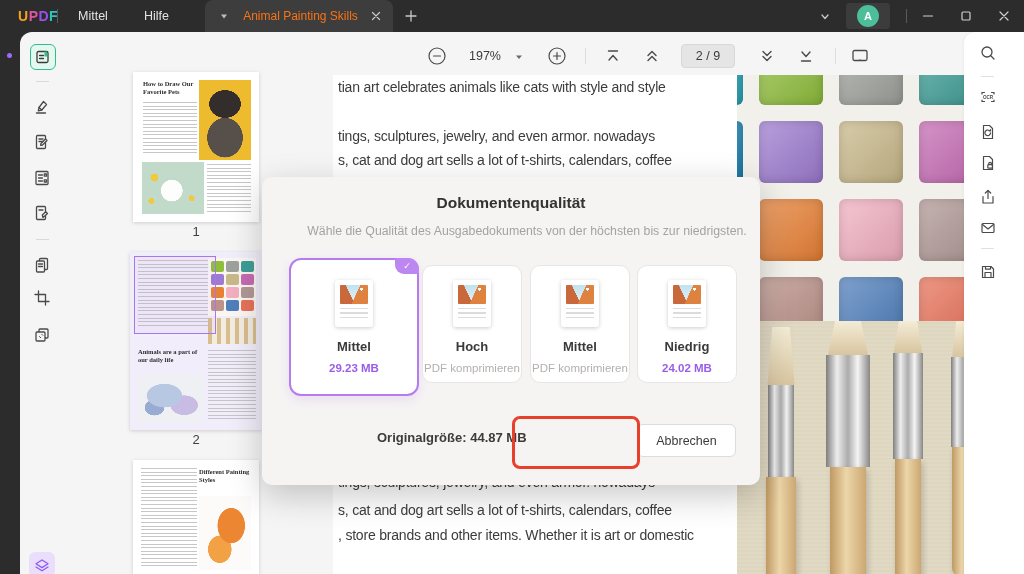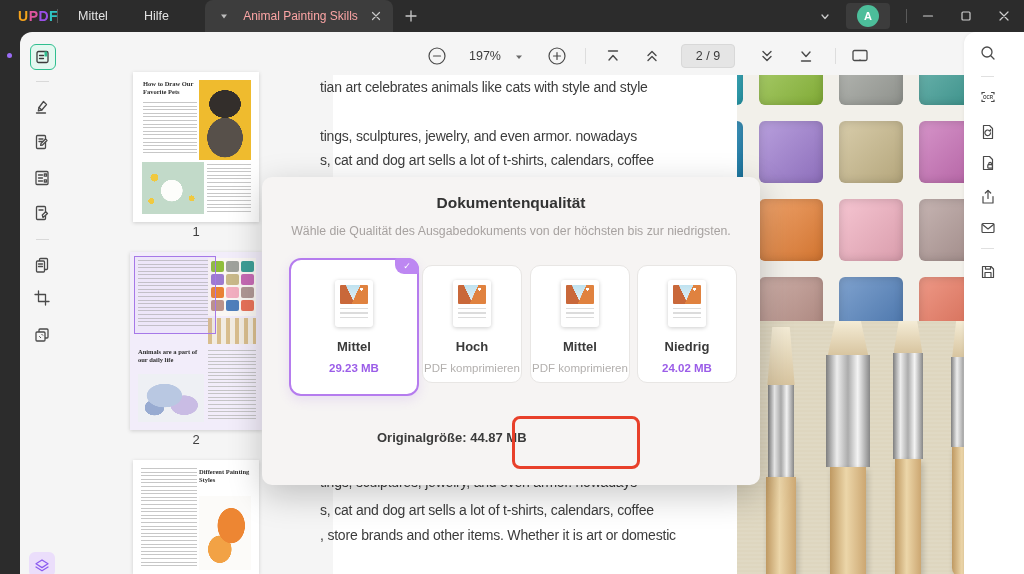--- a/index.html
+++ b/index.html
@@ -6,21 +6,21 @@
   #screen{position:relative;width:1024px;height:574px;background:#2C2C2C;overflow:hidden;margin:0 auto;}
   .abs{position:absolute;}
   svg{display:block;}
 
   
   .titlebar{position:absolute;left:0;top:0;width:1024px;height:32px;background:#2C2C2C;z-index:100;}
   .logo{position:absolute;left:18px;top:0;height:32px;line-height:32px;font-size:14px;font-weight:bold;letter-spacing:.5px;}
   .tb-sep{position:absolute;top:9px;width:1px;height:14px;background:#5A5A5A;}
   .menu-item{position:absolute;top:0;height:32px;line-height:32px;font-size:12.5px;color:#E3E3E3;padding:0 10px;cursor:default;}
   .tab{position:absolute;left:205px;top:0;width:188px;height:32px;background:#3D3D3D;border-radius:8px 8px 0 0;display:flex;align-items:center;}
-  .tab-title{flex:1;text-align:center;font-size:12px;color:#fca5a5;white-space:nowrap;overflow:hidden;}
+  .tab-title{flex:1;text-align:center;font-size:12px;color:#f97316;white-space:nowrap;overflow:hidden;}
   .win-btn{position:absolute;top:0;width:32px;height:32px;display:flex;align-items:center;justify-content:center;}
   .avatar-wrap{position:absolute;left:846px;top:3px;width:44px;height:26px;background:#3C3C3C;border-radius:4px;display:flex;align-items:center;justify-content:center;}
   .avatar{width:22px;height:22px;border-radius:50%;background:#4CBE9A;color:#fff;font-size:11px;font-weight:bold;display:flex;align-items:center;justify-content:center;}
 
   
   .shell{position:absolute;left:20px;top:32px;width:1004px;height:542px;background:#F5F5F5;border-radius:12px 0 0 0;z-index:1;}
   .rail-dot{position:absolute;left:7px;top:53px;width:5px;height:5px;border-radius:50%;background:#9B6CF5;z-index:2;}
 
   
   .ls-item{position:absolute;width:18px;height:18px;z-index:5;}
@@ -34,21 +34,21 @@
   .page-box{position:absolute;left:681px;top:44px;width:52px;height:22px;background:#e5e5e5;border:1px solid #D8D8D8;border-radius:4px;font-size:12.5px;color:#3B3B3B;text-align:center;line-height:22px;z-index:6;}
   .t-sep{position:absolute;top:48px;width:1px;height:16px;background:#DDD;z-index:6;}
 
   
   .right-bar{position:absolute;left:964px;top:32px;width:60px;height:542px;background:#FFFFFF;border-radius:12px 0 0 0;z-index:8;box-shadow:-1px 0 3px rgba(0,0,0,.04);}
   .rs-item{position:absolute;left:979px;width:18px;height:18px;z-index:9;}
   .rs-div{position:absolute;left:981px;width:13px;height:1px;background:#E0E0E0;z-index:9;}
 
   
   .page{position:absolute;left:333px;top:75px;width:631px;height:499px;background:#fff;z-index:2;}
-  .doc-line{position:absolute;left:320px;font-size:14px;letter-spacing:-.2px;color:#3C3C3C;white-space:nowrap;z-index:3;}
+  .doc-line{position:absolute;left:338px;font-size:14px;letter-spacing:-.2px;color:#3C3C3C;white-space:nowrap;z-index:3;}
 
   
   .photo-pal{position:absolute;left:737px;top:75px;width:227px;height:246px;background:#F2F0EA;overflow:hidden;z-index:3;}
   .pal-grid{position:absolute;left:-58px;top:-32px;display:grid;grid-template-columns:repeat(4,64px);grid-auto-rows:62px;gap:16px;}
   .pan{border-radius:6px;box-shadow:inset 0 0 10px rgba(0,0,0,.18);}
   .photo-brush{position:absolute;left:737px;top:321px;width:227px;height:253px;background:#DED6BF;overflow:hidden;z-index:3;}
   .photo-brush::before{content:"";position:absolute;inset:0;background:repeating-linear-gradient(0deg,rgba(255,255,255,.07) 0 2px,transparent 2px 4px);}
   .brush{position:absolute;}
   .bristle{margin:0 auto;width:72%;background:linear-gradient(180deg,#F4ECD6,#D8C5A0);clip-path:polygon(18% 0,82% 0,100% 100%,0 100%);border-radius:4px 4px 0 0;}
   .ferrule{margin:0 auto;background:linear-gradient(90deg,#7E7E7E,#EDEDED 25%,#ACACAC 50%,#F4F4F4 72%,#878787);}
@@ -69,21 +69,21 @@
   .t2pal div{border-radius:2px;}
   .t2brush{position:absolute;right:6px;top:66px;width:48px;height:26px;background:repeating-linear-gradient(90deg,#D9BE8E 0 4px,#F2ECE2 4px 9px);}
   .t2paint{position:absolute;left:8px;top:122px;width:66px;height:48px;background:#EEF0F4;
     background-image:radial-gradient(ellipse 18px 12px at 40% 45%,#B9C8E2 0 96%,transparent 100%),radial-gradient(ellipse 14px 10px at 70% 65%,#C9BCE4 0 96%,transparent 100%),radial-gradient(ellipse 10px 8px at 25% 70%,#98ABD1 0 96%,transparent 100%);}
   .t3fox{position:absolute;right:8px;top:36px;width:52px;height:74px;background:#FCFBF9;
     background-image:radial-gradient(ellipse 14px 18px at 62% 40%,#ED8633 0 96%,transparent 100%),radial-gradient(ellipse 12px 14px at 40% 72%,#F2A245 0 96%,transparent 100%),radial-gradient(circle 3px at 70% 22%,#E06A20 0 96%,transparent 100%);}
 
   
   .dialog{position:absolute;left:262px;top:177px;width:498px;height:308px;background:#F6F4F3;border-radius:10px;box-shadow:0 10px 34px rgba(0,0,0,.22);z-index:50;}
   .dlg-title{position:absolute;left:262px;top:194px;width:498px;text-align:center;font-size:15.5px;font-weight:bold;color:#333;z-index:51;}
-  .dlg-sub{position:absolute;left:262px;top:224px;width:498px;text-align:center;font-size:12.3px;color:#A7A2A0;z-index:51;}
+  .dlg-sub{position:absolute;left:262px;top:224px;width:498px;text-align:center;font-size:12.3px;color:#A7A2A0;z-index:51;padding-left:16px;}
   .card{position:absolute;background:#fff;border:1px solid #E8E6E4;border-radius:10px;z-index:51;display:flex;flex-direction:column;align-items:center;}
   .card.sel{border:2px solid #B57CEE;border-radius:12px;box-shadow:0 4px 12px rgba(150,90,230,.14);}
   .badge{position:absolute;top:-2px;right:-2px;width:24px;height:16px;background:#BD87F2;border-radius:2px 11px 2px 9px;color:#fff;font-size:9px;display:flex;align-items:center;justify-content:center;}
   .mthumb{width:38px;height:47px;background:#fff;border-radius:3px;box-shadow:0 1px 4px rgba(0,0,0,.2);display:flex;flex-direction:column;align-items:center;}
   .mimg{width:28px;height:19px;margin-top:5px;border-radius:1px;
     background-image:radial-gradient(circle 1.5px at 76% 22%,#FFF 0 96%,transparent 100%),linear-gradient(115deg,transparent 55%,#E0823F 55.5%),linear-gradient(245deg,transparent 60%,#C9683A 60.5%),linear-gradient(180deg,#BFE2F0,#E8F2F6);}
   .mlines{width:28px;height:12px;margin-top:4px;background:repeating-linear-gradient(180deg,#DCDCDC 0 1.5px,transparent 1.5px 4.5px);}
   .clabel{font-size:13px;font-weight:bold;color:#3A3A3A;margin-top:12px;}
   .csize{font-size:11.5px;margin-top:8px;}
   .csize.purple{color:#9B5DE8;font-weight:bold;}
@@ -445,14 +445,15 @@
     <div class="mthumb" style="margin-top:14px">
         <div class="mimg"></div>
         <div class="mlines"></div>
       </div>
     <div class="clabel">Niedrig</div>
     <div class="csize purple">24.02 MB</div>
   </div>
 
   <div class="orig-size">Originalgröße: 44.87 MB</div>
   <div class="red-box"></div>
+  <div class="btn-cancel">Abbrechen</div>
 
 </div>
 
 </body></html>

